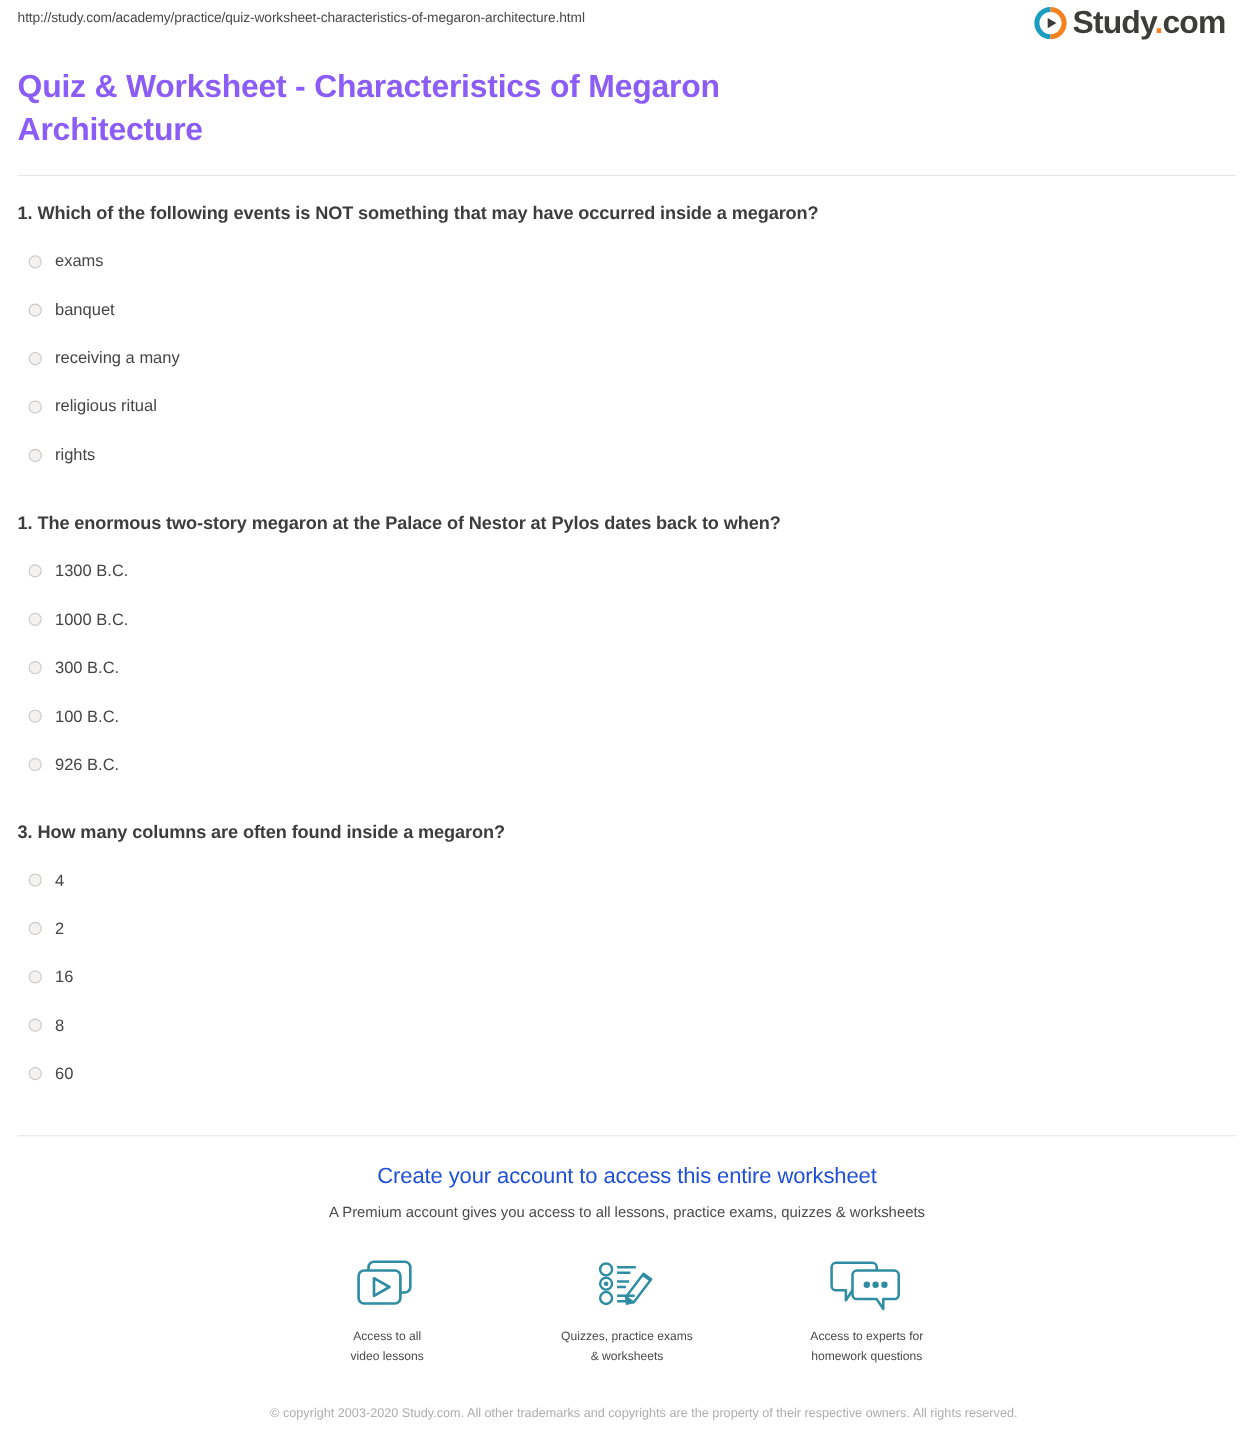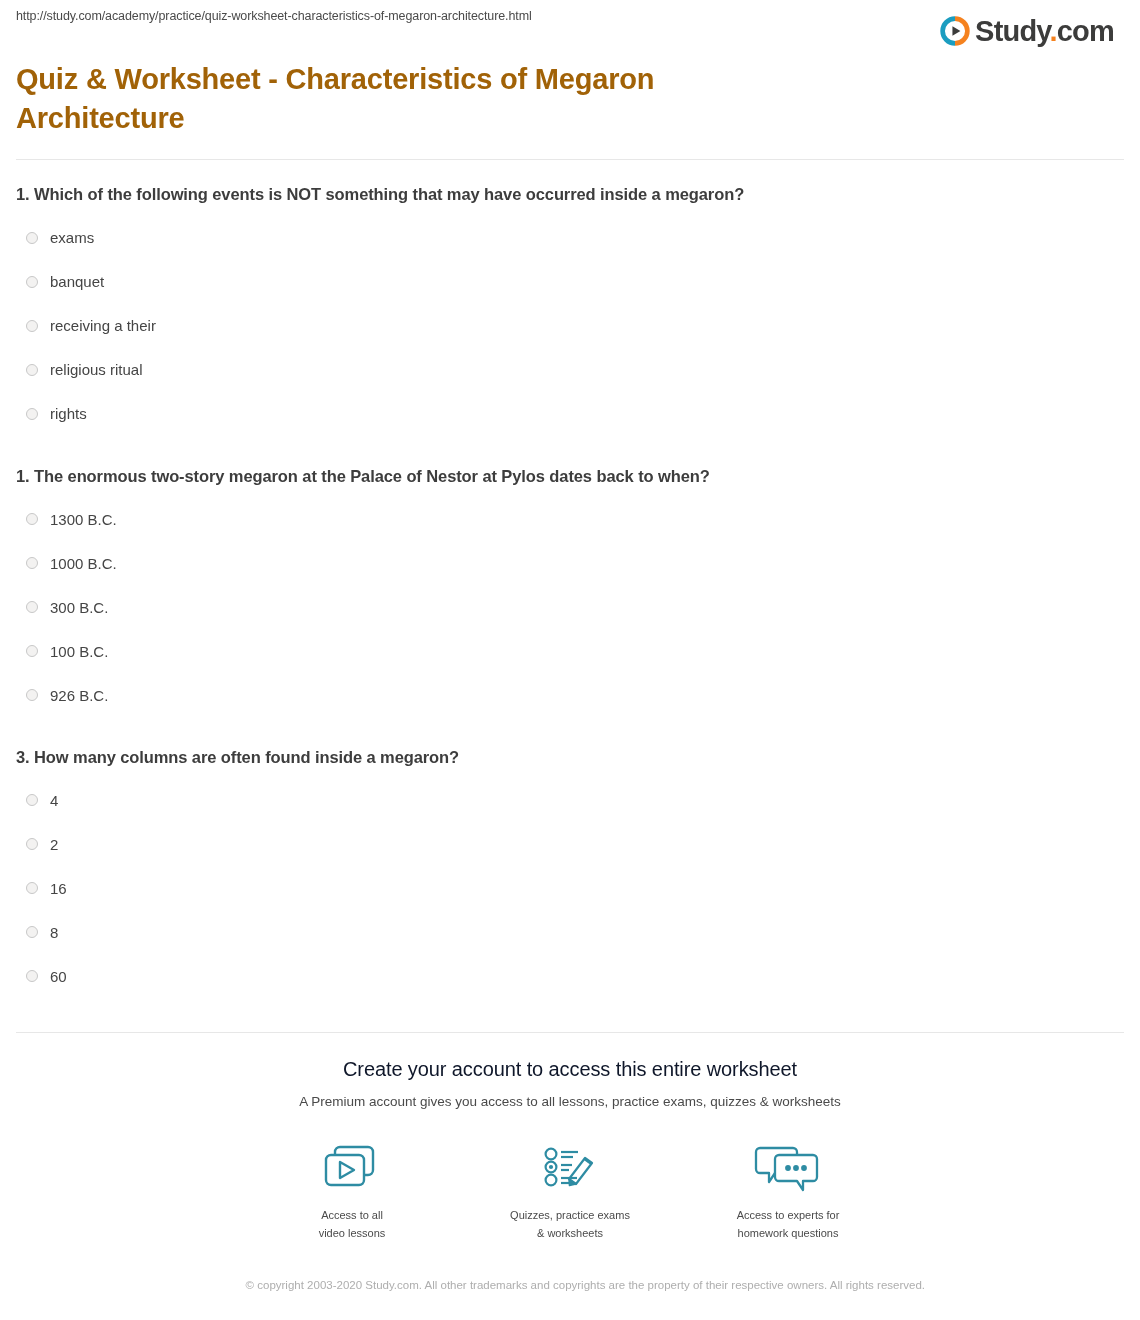--- a/index.html
+++ b/index.html
@@ -35,21 +35,21 @@
     font-size: 12.5px;
     color: #4a4a4a;
     line-height: 1;
     padding-top: 10px;
     letter-spacing: -0.1px;
     font-family: "Liberation Sans", sans-serif;
   }
   .logo {
     display: flex;
     align-items: center;
-    padding-top: 16px;
+    padding-top: 6px;
     padding-right: 10px;
     text-align: right;
   }
   .logo-mark {
     width: 30px;
     height: 30px;
     margin-right: 5px;
     flex: 0 0 auto;
   }
   .logo-text {
@@ -60,21 +60,21 @@
     line-height: 1;
     white-space: nowrap;
   }
   .logo-text .dot { color: #f5821f; }
 
   
   .title {
     font-size: 29px;
     line-height: 1.33;
     font-weight: bold;
-    color: #a16207;
+    color: #8b5cf6;
     margin: 14px 0 0 0;
     letter-spacing: -0.2px;
     max-width: 780px;
   }
   .rule {
     border: 0;
     border-top: 1px solid #e7e7e7;
     margin: 22px 0 0 0;
     height: 0;
   }
@@ -120,21 +120,21 @@
     border-top: 1px solid #e7e7e7;
     margin: 34px 0 0 0;
     height: 0;
   }
   .cta {
     text-align: center;
     padding-top: 24px;
   }
   .cta-title {
     font-size: 20px;
-    color: #0f172a;
+    color: #1d4ed8;
     font-weight: normal;
     margin: 0;
     line-height: 1.2;
     letter-spacing: -0.1px;
   }
   .cta-sub {
     font-size: 13.5px;
     color: #4a4a4a;
     margin: 12px 0 0 0;
     line-height: 1.3;
@@ -198,21 +198,21 @@
         <li class="option">
           <span class="radio"></span>
           <span class="option-label">exams</span>
         </li>
         <li class="option">
           <span class="radio"></span>
           <span class="option-label">banquet</span>
         </li>
         <li class="option">
           <span class="radio"></span>
-          <span class="option-label">receiving a their</span>
+          <span class="option-label">receiving a many</span>
         </li>
         <li class="option">
           <span class="radio"></span>
           <span class="option-label">religious ritual</span>
         </li>
         <li class="option">
           <span class="radio"></span>
           <span class="option-label">rights</span>
         </li>
       </ul>

